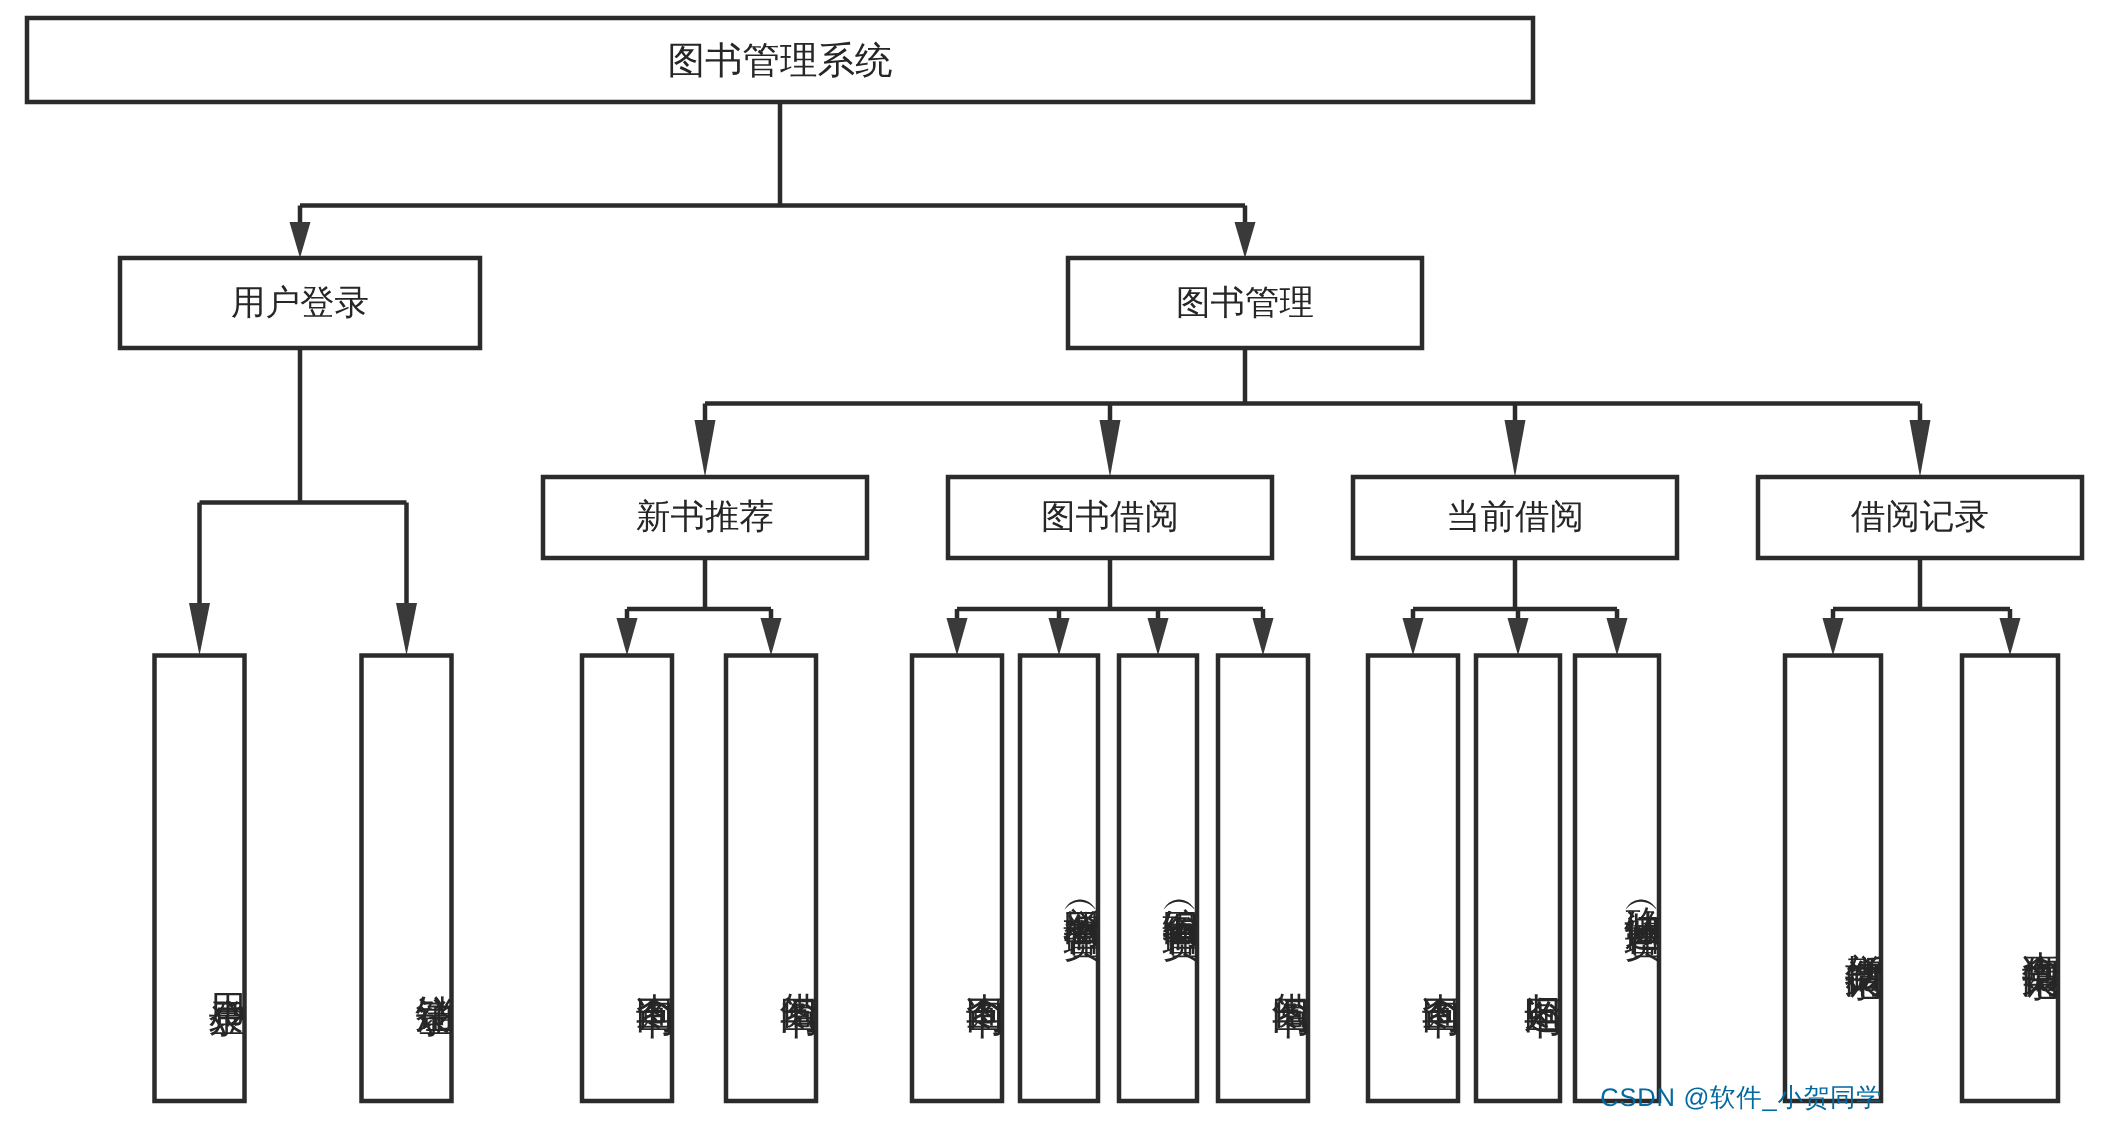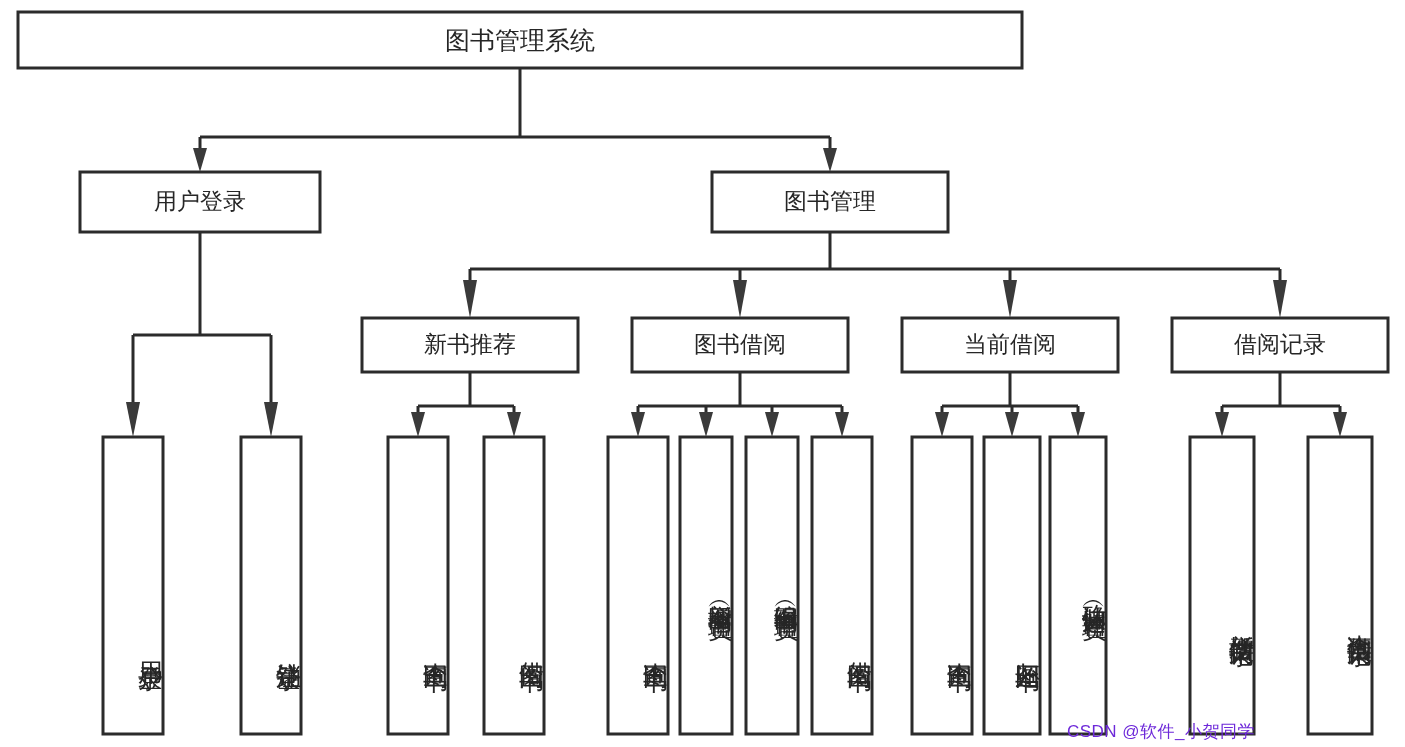--- a/index.html
+++ b/index.html
@@ -64,21 +64,21 @@
     font-family: "Liberation Sans", "DejaVu Sans", sans-serif;
     font-size: 25px;
     line-height: 1;
     white-space: nowrap;
     pointer-events: none;
   }
   #watermark {
     position: absolute;
     right: 8px;
     bottom: 4px;
-    color: #6d28d9;
+    color: #0369a1;
     font-size: 17px;
     font-family: "Liberation Sans", "DejaVu Sans", sans-serif;
     letter-spacing: 0.5px;
     white-space: nowrap;
   }
 </style>
 </head>
 <body>
 
 <div id="diagram-root">

